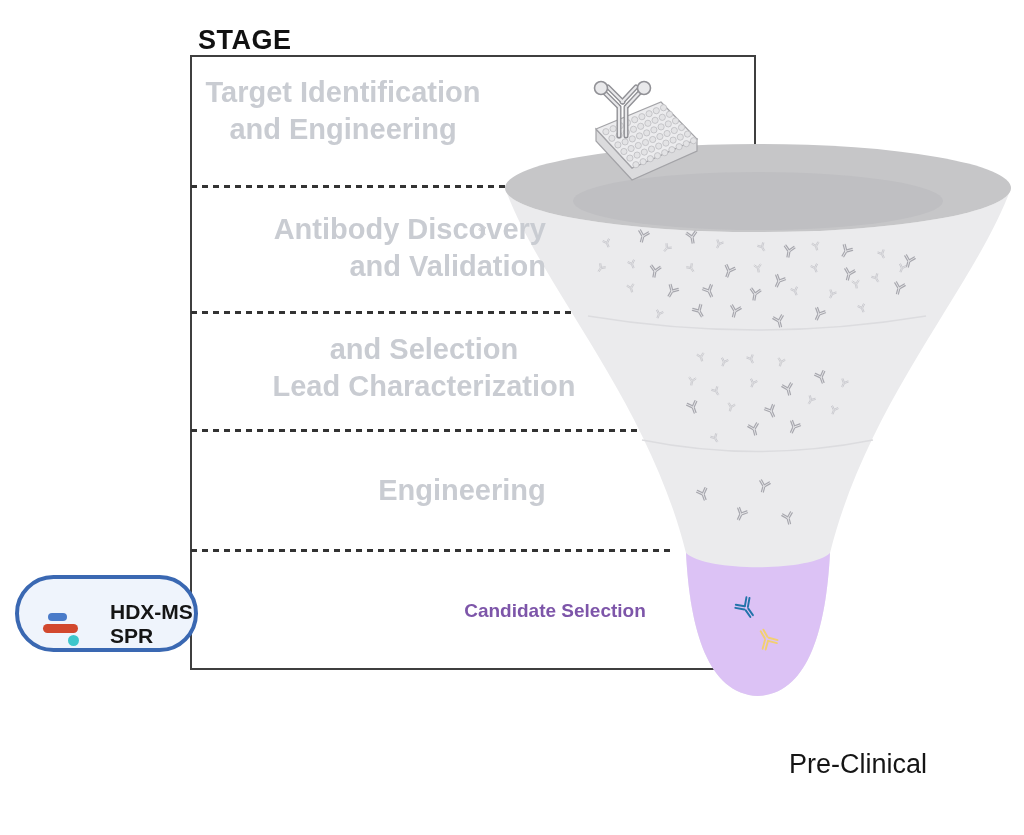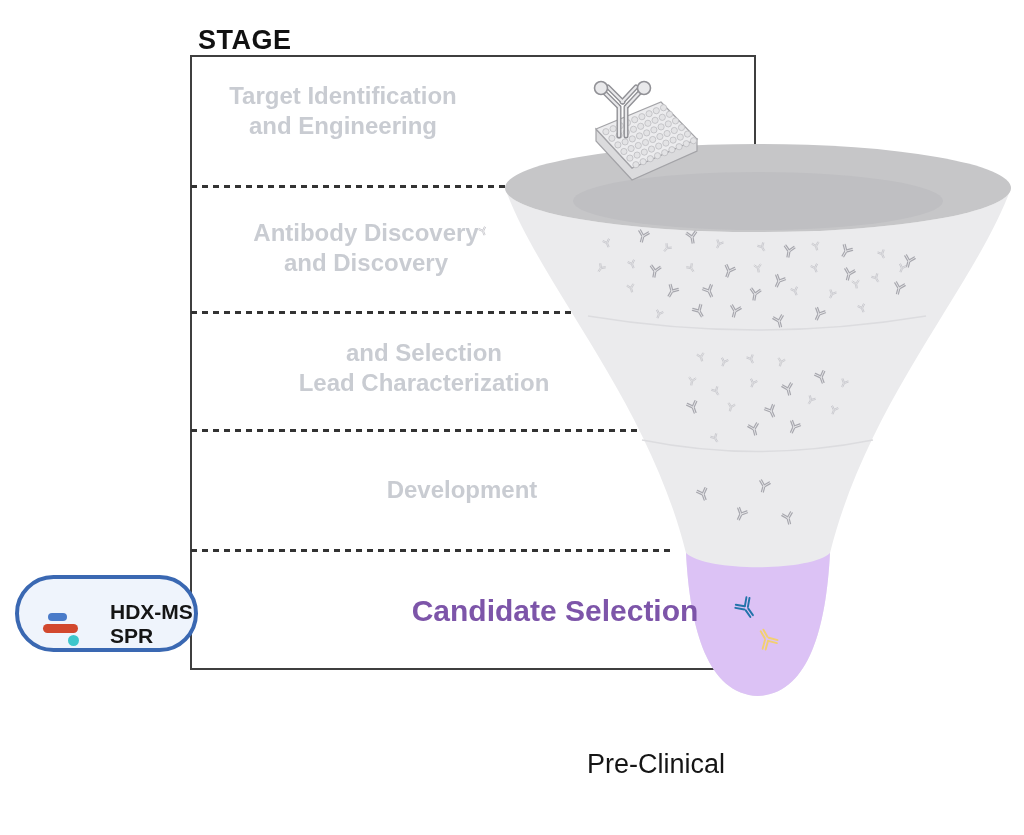--- a/index.html
+++ b/index.html
@@ -20,46 +20,46 @@
     height:3px;z-index:1;
     background:repeating-linear-gradient(90deg,var(--dash) 0 6px,transparent 6px 11px);
   }
   #dash-1{left:191px;top:185px;width:314px;}
   #dash-2{left:191px;top:311px;width:398px;}
   #dash-3{left:191px;top:429px;width:453px;}
   #dash-4{left:191px;top:549px;width:482px;}
   #scene{left:0;top:0;z-index:2;pointer-events:none;}
   .stage-label{
     z-index:3;width:360px;transform:translate(-50%,-50%);
-    text-align:center;font-size:24px;font-weight:bold;color:var(--stage_label);
+    text-align:center;font-size:29px;font-weight:bold;color:var(--stage_label);
     line-height:1.26;
   }
   .stage-label span{display:block;}
-  .stage-label.highlight{color:var(--candidate);font-size:30px;}
+  .stage-label.highlight{color:var(--candidate);font-size:19px;}
   #label-1{left:343px;top:111px;}
-  #label-2{left:366px;top:248px;}
+  #label-2{left:366px;top:248px;text-align:right;}
   #label-3{left:424px;top:368px;}
   #label-4{left:462px;top:490px;}
   #label-5{left:555px;top:611px;}
   #method-badge{
     left:15px;top:575px;width:183px;height:77px;z-index:4;
     background:var(--badge_bg);
     border:4.5px solid var(--badge_border);
     border-radius:44px;box-sizing:border-box;
     display:flex;align-items:flex-end;padding-left:24px;gap:29px;
   }
   #badge-icon{position:relative;width:38px;height:36px;flex:0 0 auto;}
   #badge-icon .bar1{position:absolute;left:5px;top:1px;width:19px;height:8px;border-radius:4px;background:var(--badge_bar_blue);}
   #badge-icon .bar2{position:absolute;left:0px;top:12px;width:35px;height:9px;border-radius:5px;background:var(--badge_bar_red);}
   #badge-icon .dot{position:absolute;left:25px;top:23px;width:11px;height:11px;border-radius:50%;background:var(--badge_dot_teal);}
   #badge-text{font-size:21px;font-weight:bold;color:#151515;line-height:1.15;}
   #badge-text span{display:block;}
   #outcome-label{
     left:757px;top:765px;z-index:3;width:340px;transform:translate(-50%,-50%);
-    text-align:left;font-size:27px;color:#151515;line-height:1.24;
+    text-align:right;font-size:27px;color:#151515;line-height:1.24;
   }
   #outcome-label span{display:block;}
   
   .funnel-body{fill:var(--funnel_body);}
   .funnel-rim{fill:var(--funnel_rim);}
   .funnel-mouth{fill:var(--funnel_mouth);}
   .funnel-divider{fill:none;stroke:var(--funnel_divider);stroke-width:1.6;}
   .funnel-bottom{fill:var(--funnel_bottom);}
   .plate-top{fill:var(--plate_top);stroke:var(--plate_stroke);stroke-width:1.2;}
   .plate-side{fill:var(--plate_side);stroke:var(--plate_stroke);stroke-width:1.2;}
@@ -384,28 +384,28 @@
       </g>
     </g>
   </svg>
 
   <div id="label-1" class="abs stage-label">
     <span>Target Identification</span>
     <span>and Engineering</span>
   </div>
   <div id="label-2" class="abs stage-label">
     <span>Antibody Discovery</span>
-    <span>and Discovery</span>
+    <span>and Validation</span>
   </div>
   <div id="label-3" class="abs stage-label">
     <span>and Selection</span>
     <span>Lead Characterization</span>
   </div>
   <div id="label-4" class="abs stage-label">
-    <span>Development</span>
+    <span>Engineering</span>
   </div>
   <div id="label-5" class="abs stage-label highlight">
     <span>Candidate Selection</span>
     <span></span>
   </div>
 
   <div id="method-badge" class="abs">
     <div id="badge-icon">
       <div class="bar1"></div>
       <div class="bar2"></div>

